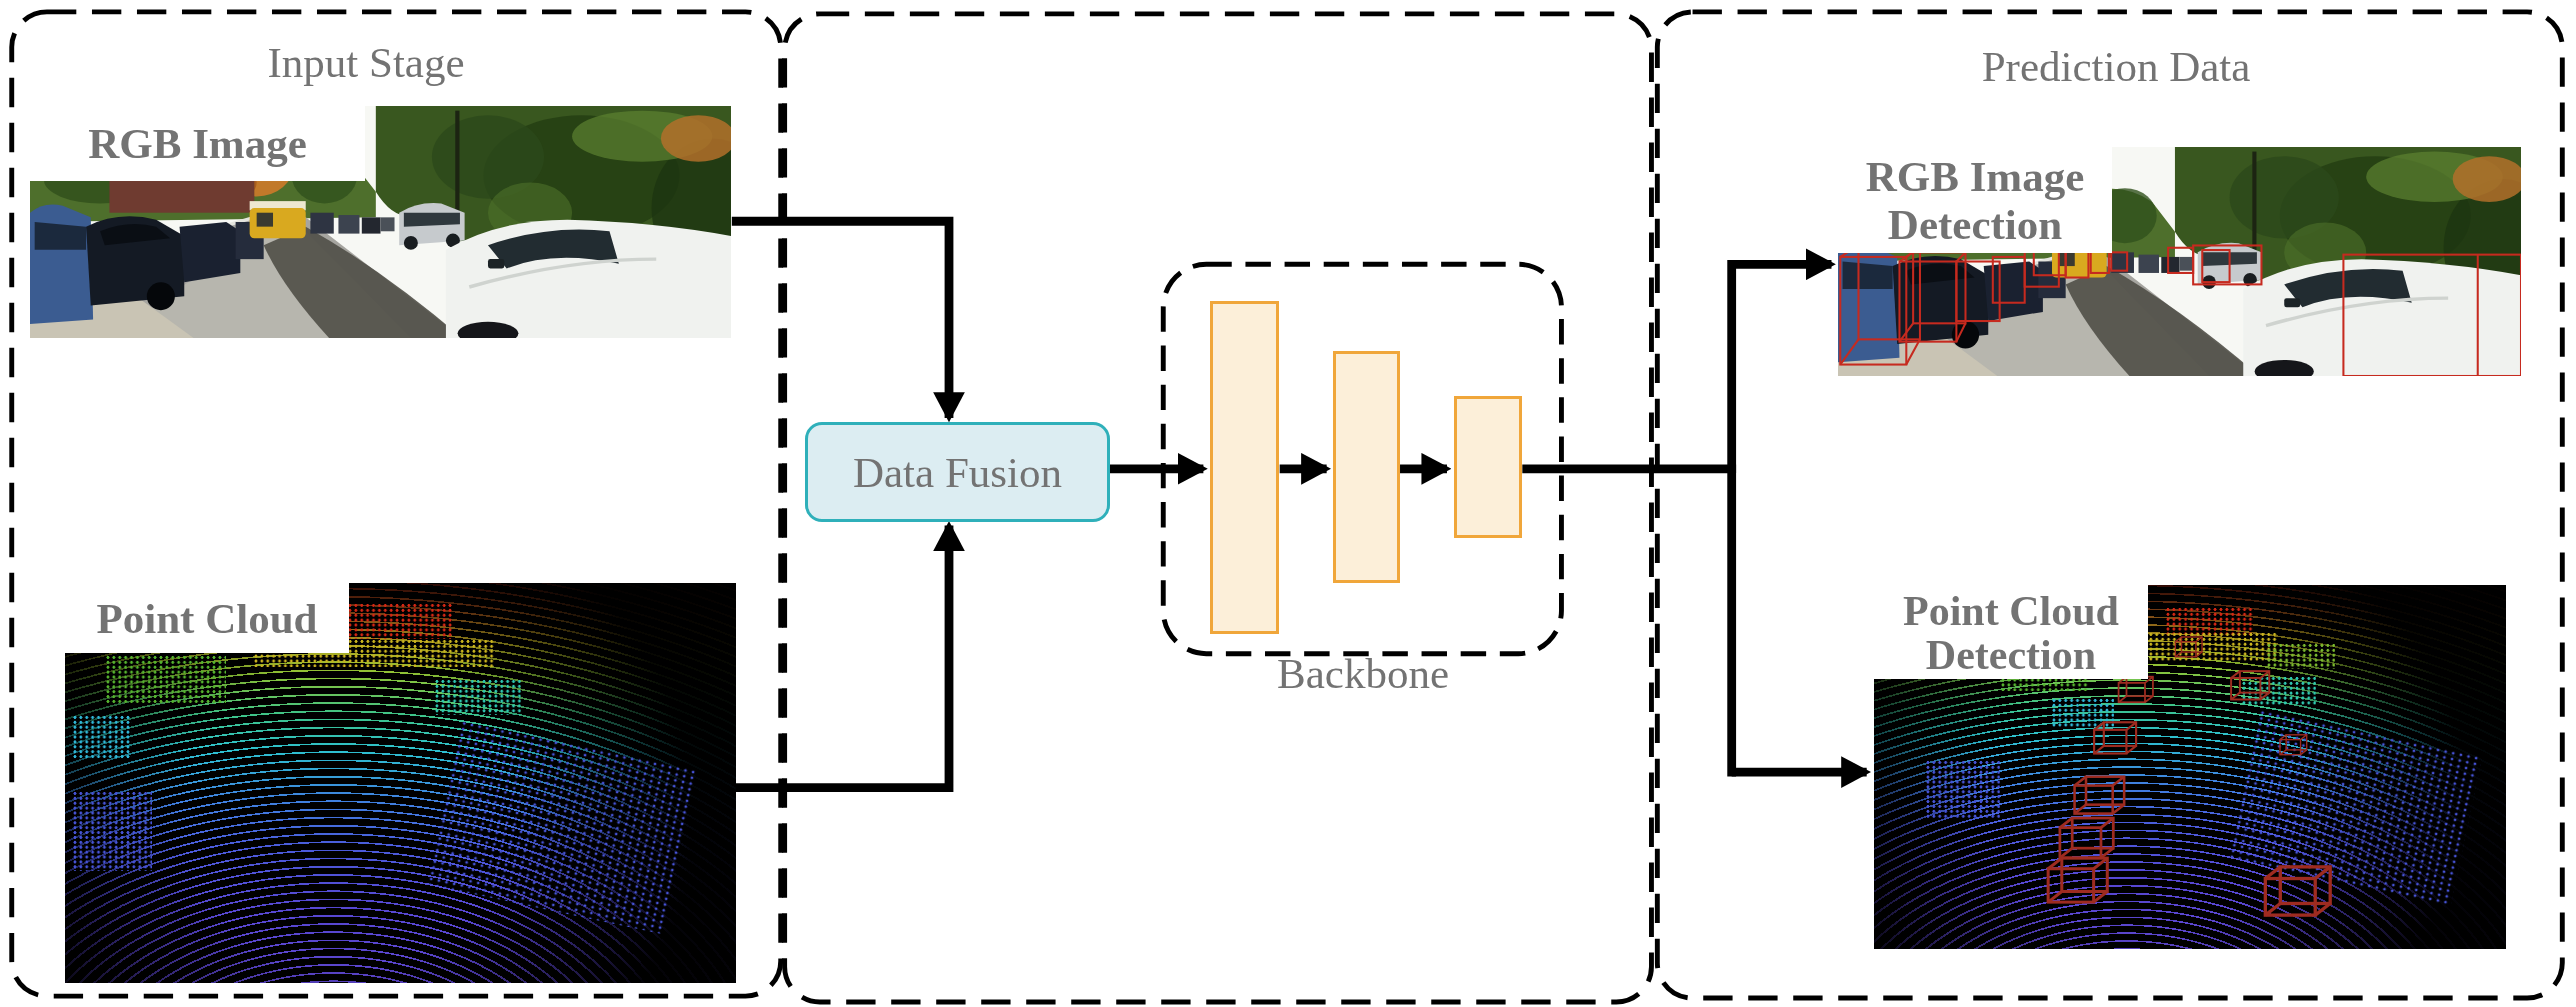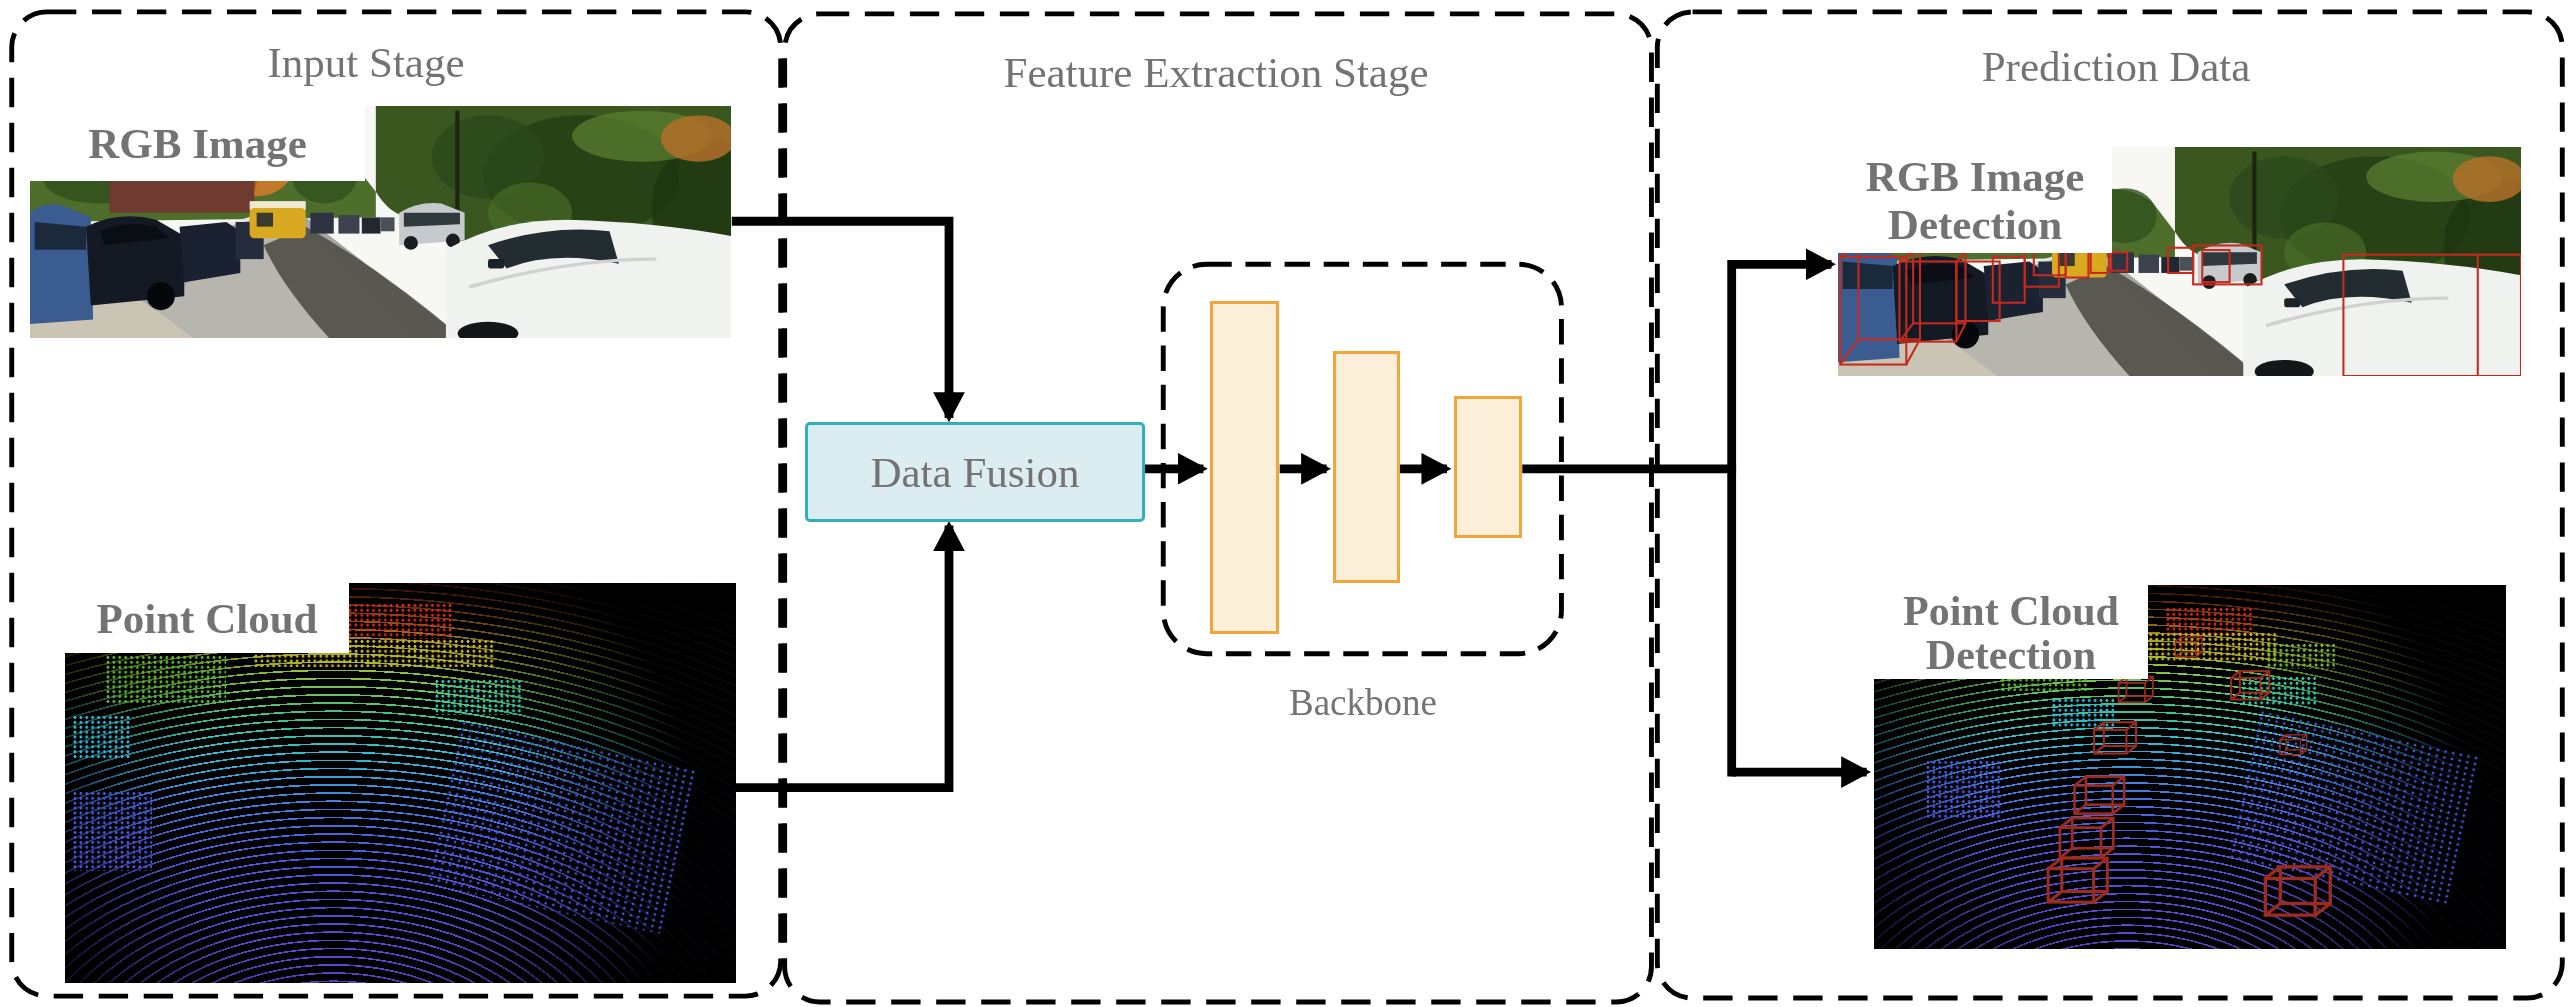--- a/index.html
+++ b/index.html
@@ -35,35 +35,35 @@
                       #2ec0d0 42%, #3f82e0 54%, #4b5bdb 66%, #5747d2 82%, #5c45cc 100%);
   }
   .dots{
     position:absolute;
     background-image: radial-gradient(circle, var(--dc) 1.4px, rgba(0,0,0,0) 1.6px);
     background-size: 5.9px 4.9px;
   }
   .dots.big{background-size:7.8px 5.9px;}
 
   #fusion-box{
-    left:805px; top:422px; width:340px; height:100px; z-index:6;
+    left:805px; top:422px; width:305px; height:100px; z-index:6;
     background: var(--color-data-fusion-fill, #dcedf2);
     border: 3.9px solid var(--color-data-fusion-border, #2fb0ba);
-    border-radius: 5px; box-sizing: border-box;
+    border-radius: 17px; box-sizing: border-box;
     display:flex; align-items:center; justify-content:center;
     font-size:43px;
   }
   .bb-bar{
     z-index:6; box-sizing:border-box;
     background: var(--color-backbone-bar-fill, #fcefd9);
     border: 3.9px solid var(--color-backbone-bar-border, #f0a63a);
   }
   #backbone-label{
-    left:1363px; top:681px; transform:translateX(-50%);
-    font-size:37px; white-space:nowrap; z-index:6;
+    left:1363px; top:649px; transform:translateX(-50%);
+    font-size:43px; white-space:nowrap; z-index:6;
   }
 </style>
 </head>
 <body>
 
 <div id="figure-root">
 
   <svg width="0" height="0" style="position:absolute" aria-hidden="true">
     <defs>
       <g id="street-scene">
@@ -124,21 +124,20 @@
       </g>
       <g id="cube3d" fill="none">
         <rect x="0" y="0" width="30" height="22"></rect>
         <rect x="9" y="-7" width="30" height="22"></rect>
         <path d="M0,0 L9,-7 M30,0 L39,-7 M0,22 L9,15 M30,22 L39,15"></path>
       </g>
     </defs>
   </svg>
 
   <div class="stage-title" style="left:366px; top:39px;">Input Stage</div>
-  <div class="stage-title" style="left:1216px; top:49px;">Feature Extraction Stage</div>
   <div class="stage-title" style="left:2116px; top:43px;">Prediction Data</div>
 
   <div class="photo rgb" style="left:30px; top:106px; width:701px; height:232px;">
     <svg viewBox="0 0 300 100" preserveAspectRatio="none">
       <use href="#street-scene"></use>
     </svg>
     <div class="notch" style="width:335px; height:75px; font-size:43px;">
       <span class="ln">RGB Image</span>
     </div>
   </div>

